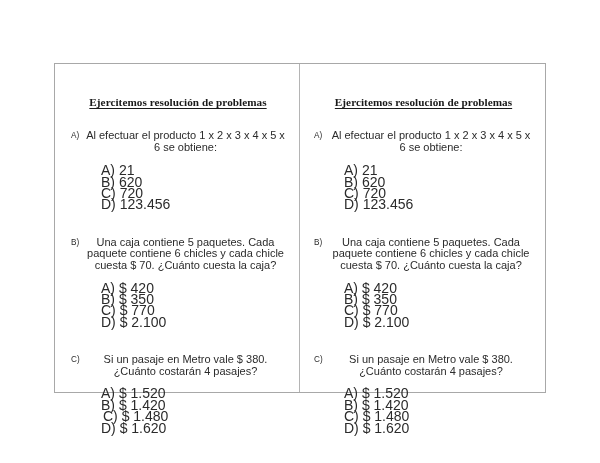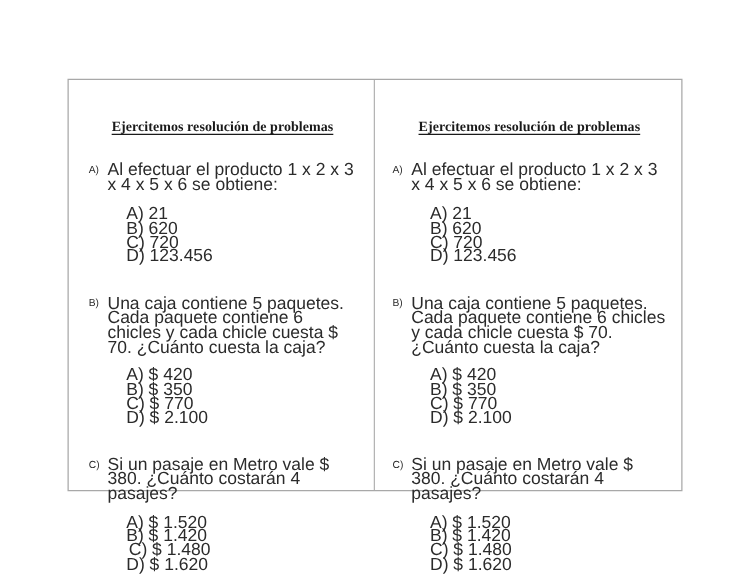--- a/index.html
+++ b/index.html
@@ -76,22 +76,23 @@
     color: #2b2b2b;
   }
   .question-marker {
     flex: 0 0 auto;
     width: 15px;
     font-size: 8.2px;
     line-height: 11.6px;
   }
   .question-text {
     flex: 1 1 auto;
-    font-size: 14px;
+    font-size: 11px;
     line-height: 11.6px;
+    text-align: center;
   }
 
   
   .option-list {
     margin: 11px 0 0 0;
     padding: 0 0 0 30px;
     list-style: none;
   }
   .q-a .option-list { margin-top: 12px; }
   .option-item {

